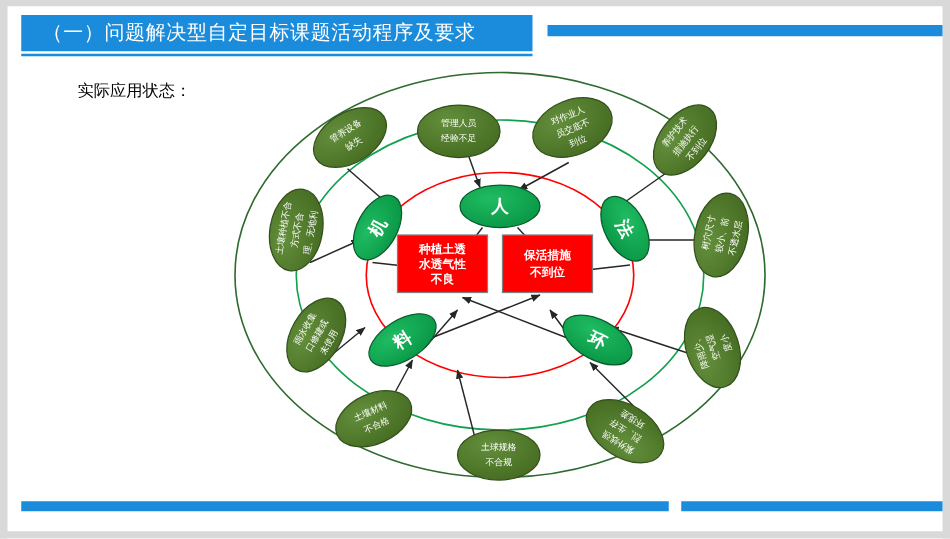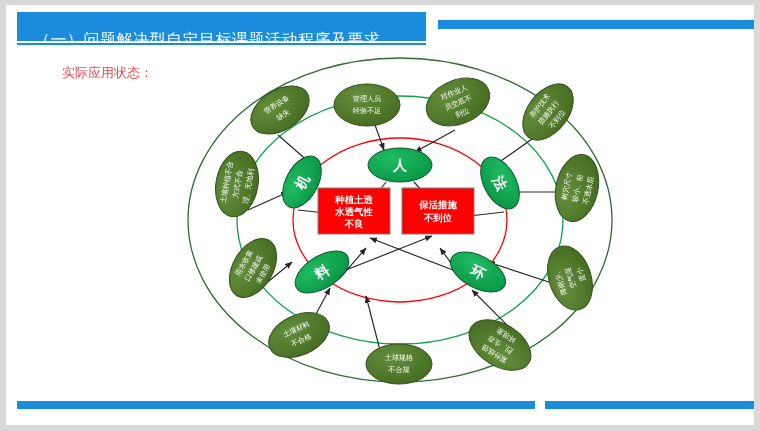--- a/index.html
+++ b/index.html
@@ -48,21 +48,21 @@
     position: absolute;
     left: 17px;
     top: 12px;
     width: 409px;
     height: 29px;
     background: #1b8cdb;
   }
   .title-text {
     position: absolute;
     left: 34px;
-    top: 30px;
+    top: 16px;
     width: 400px;
     font-size: 16px;
     color: #ffffff;
     letter-spacing: 0.5px;
     white-space: nowrap;
     font-family: "DejaVu Serif", "Liberation Serif", serif;
   }
   .title-rule {
     position: absolute;
     left: 17px;
@@ -94,21 +94,21 @@
     bottom: 22px;
     width: 209px;
     height: 8px;
     background: #1b8cdb;
   }
   .subtitle {
     position: absolute;
     left: 62px;
     top: 64px;
     font-size: 13px;
-    color: #ef4444;
+    color: #000000;
     font-family: "DejaVu Serif", "Liberation Serif", serif;
     white-space: nowrap;
   }
   .diagram {
     position: absolute;
     left: 170px;
     top: 40px;
     width: 460px;
     height: 360px;
   }

